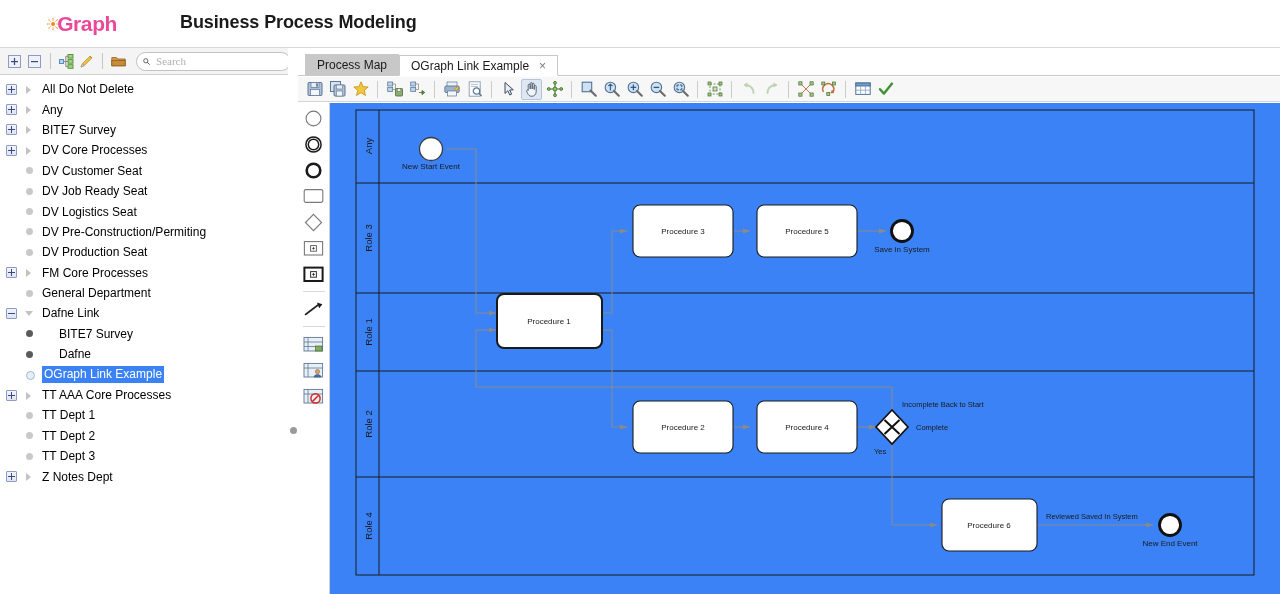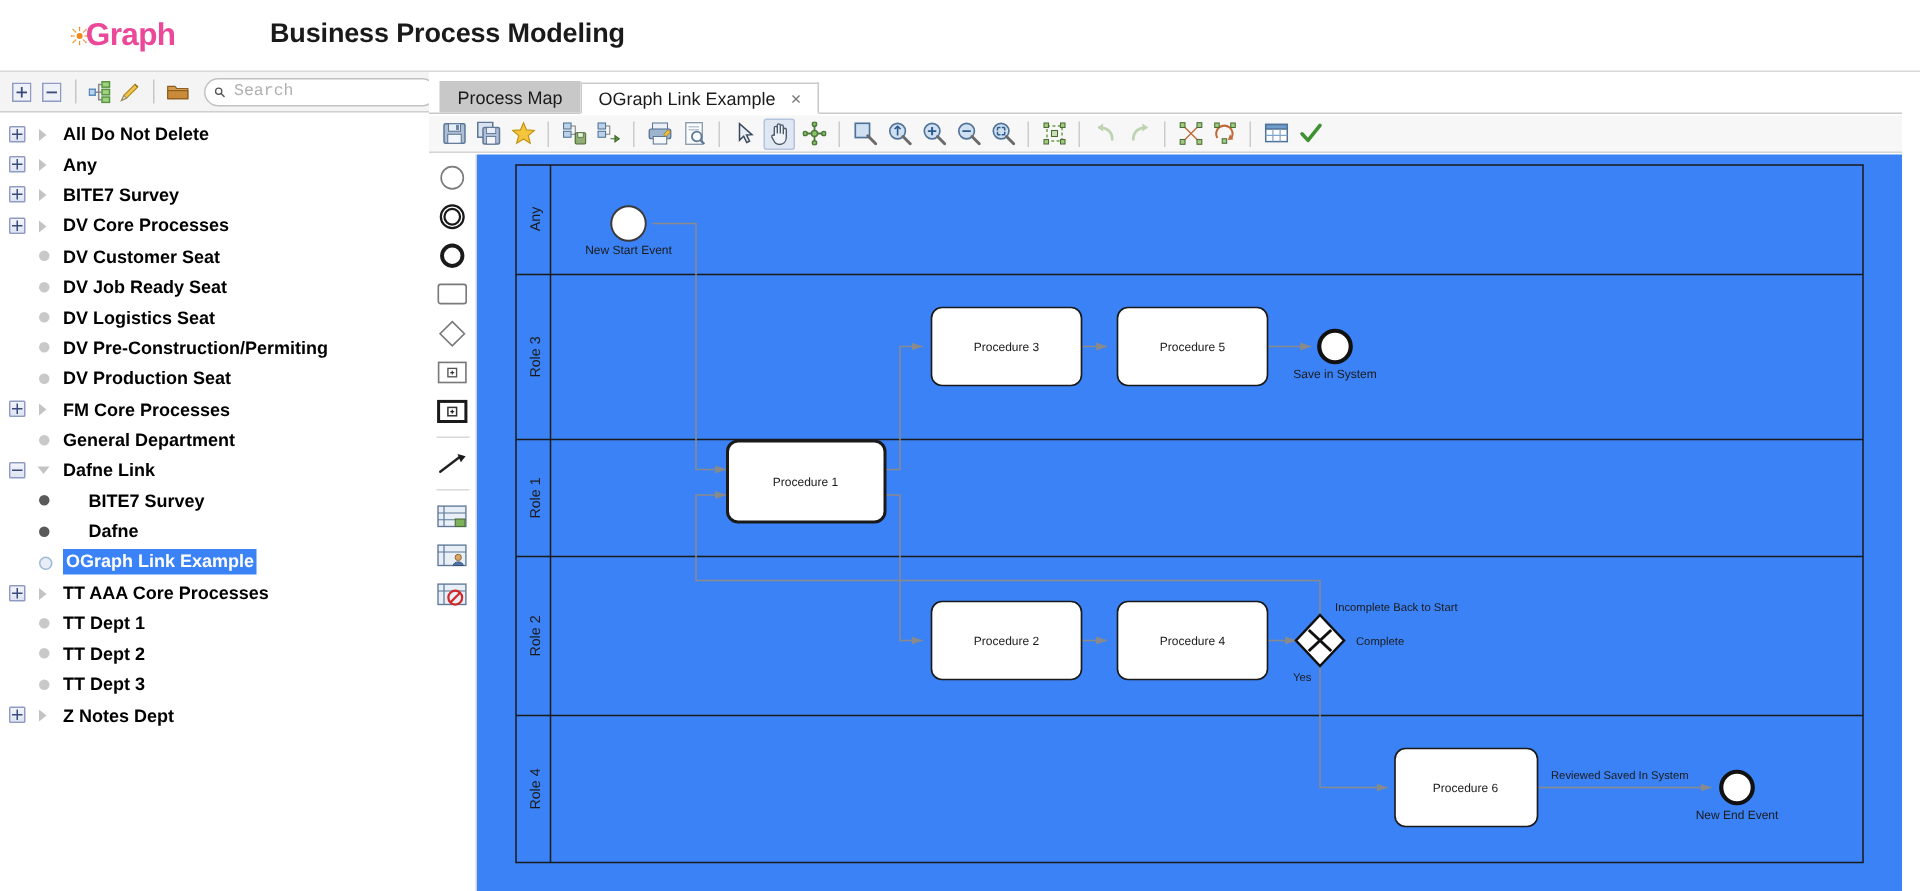--- a/index.html
+++ b/index.html
@@ -64,32 +64,31 @@
     margin-left: 6px;
     width: 155px; height: 19px;
     background: #fff;
     border: 1px solid #c2c2c2;
     border-radius: 10px;
     display: flex; align-items: center;
     padding: 0 6px;
   }
   #search-input {
     border: none; outline: none; background: transparent;
-    font-family: Liberation Mono, monospace;
+    font-family: Liberation Serif, serif;
     font-size: 11px; color: #333;
     width: 130px; margin-left: 4px;
   }
   #search-input::placeholder { color: #b0b0b0; }
 
   #tree {
     position: absolute; left: 0; top: 28px;
     width: 284px; height: 518px;
     overflow: hidden;
     padding-top: 3px;
-    font-weight: bold;
   }
   .tree-row {
     height: 20.4px;
     display: flex; align-items: center;
     font-size: 12px; color: #000;
     cursor: pointer;
     white-space: nowrap;
   }
   .tree-row.selected .tree-label {
     background: #3b82f6; color: #ffffff;
@@ -157,21 +156,21 @@
     cursor: col-resize;
   }
   #splitter-handle {
     position: absolute; left: 2px; top: 379px;
     width: 7px; height: 7px; border-radius: 50%;
     background: #9a9a9a;
   }
 
   
   #main {
-    position: absolute; left: 286px; top: 48px;
+    position: absolute; left: 298px; top: 48px;
     width: 982px; height: 546px;
     background: #ffffff;
     text-align: right;
   }
   #tabbar {
     position: absolute; left: 0; top: 7px;
     width: 982px; height: 21px;
     border-bottom: 1px solid #c9c9c9;
     display: flex; align-items: flex-end;
     padding-left: 7px;

